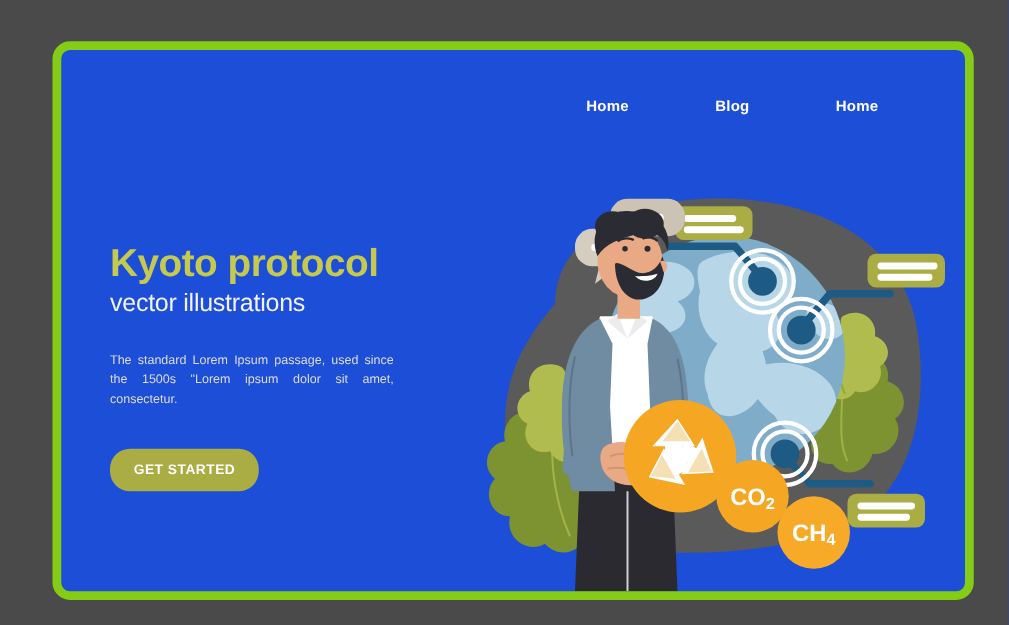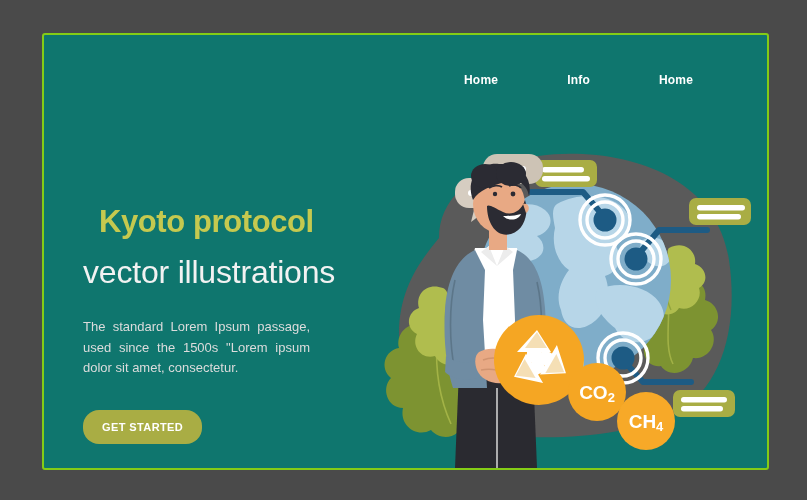--- a/index.html
+++ b/index.html
@@ -8,23 +8,23 @@
     background:#4a4a4a;
     font-family:"Liberation Sans", sans-serif;
     position:relative;
   }
   #page{position:absolute;inset:0;}
 
   .card{
     position:absolute;
     left:42px;top:33px;
     width:723px;height:433px;
-    background:#0f766e;
-    border:2px solid #84cc16;
-    border-radius:3px;
+    background:#1d4ed8;
+    border:7px solid #84cc16;
+    border-radius:14px;
     overflow:hidden;
   }
 
   
   .nav{
     position:absolute;top:38px;left:420px;
     display:flex;gap:69px;
     align-items:center;
   }
   .nav-item{
@@ -36,34 +36,34 @@
     white-space:nowrap;
   }
 
   
   .copy{position:absolute;left:39px;top:155px;width:290px;}
   .title{
     color:#c5c94f;
     font-size:31px;
     font-weight:bold;
     line-height:1.05;
-    margin:16px;
+    margin:0;
     letter-spacing:-.4px;
   }
   .subtitle{
     color:#f2f2f2;
-    font-size:32px;
+    font-size:20px;
     font-weight:400;
     line-height:1.12;
     margin:4px 0 0 0;
     letter-spacing:-.2px;
   }
   .para{
     color:#dcdcdc;
-    font-size:13px;
+    font-size:10px;
     line-height:1.55;
     margin:27px 0 0 0;
     width:227px;
     text-align:justify;
   }
   .cta{
     margin-top:32px;
     display:inline-block;
     background:#a9ad44;
     color:#ffffff;
@@ -93,21 +93,21 @@
 </style>
 </head>
 <body>
 
 <div id="page">
 
   <div class="card">
 
     <nav class="nav">
       <span class="nav-item">Home</span>
-      <span class="nav-item">Info</span>
+      <span class="nav-item">Blog</span>
       <span class="nav-item">Home</span>
     </nav>
 
     <div class="copy">
       <h1 class="title">Kyoto protocol</h1>
       <h2 class="subtitle">vector illustrations</h2>
       <p class="para">The standard Lorem Ipsum passage, used since the 1500s "Lorem ipsum dolor sit amet, consectetur.</p>
       <button class="cta">GET STARTED</button>
     </div>
 

